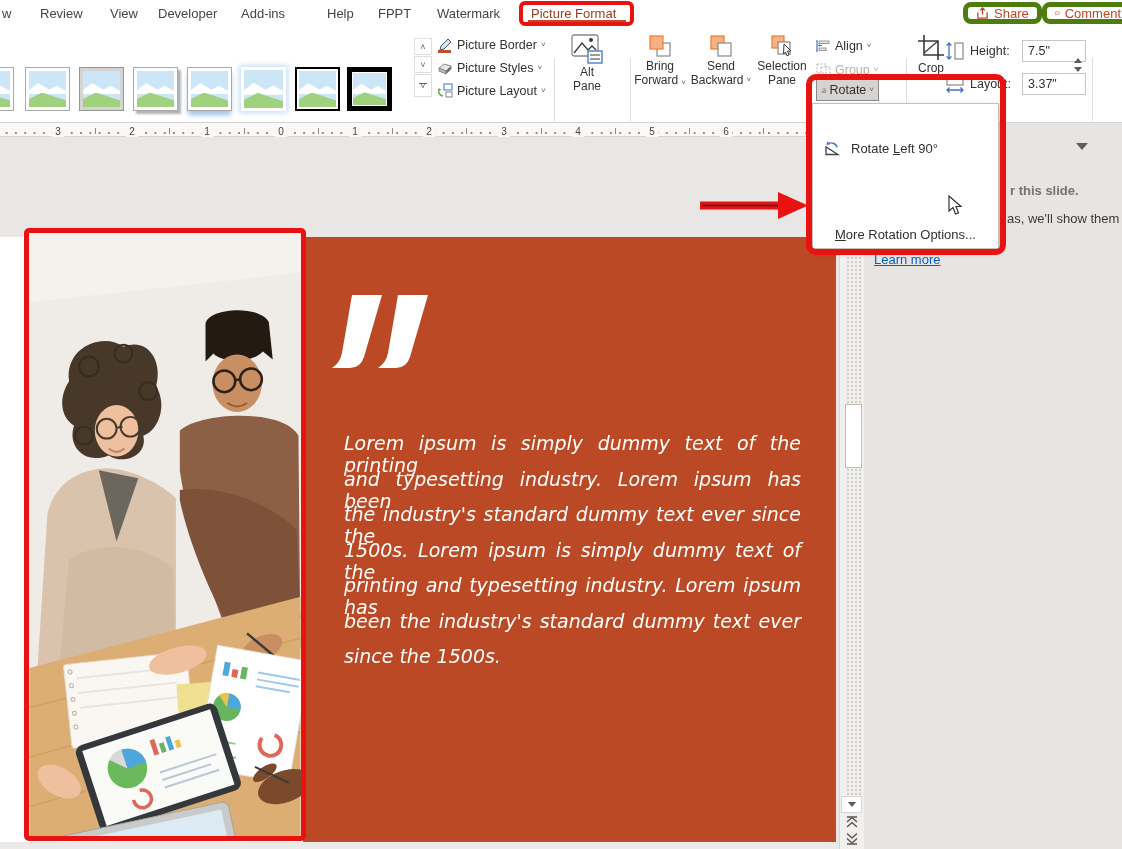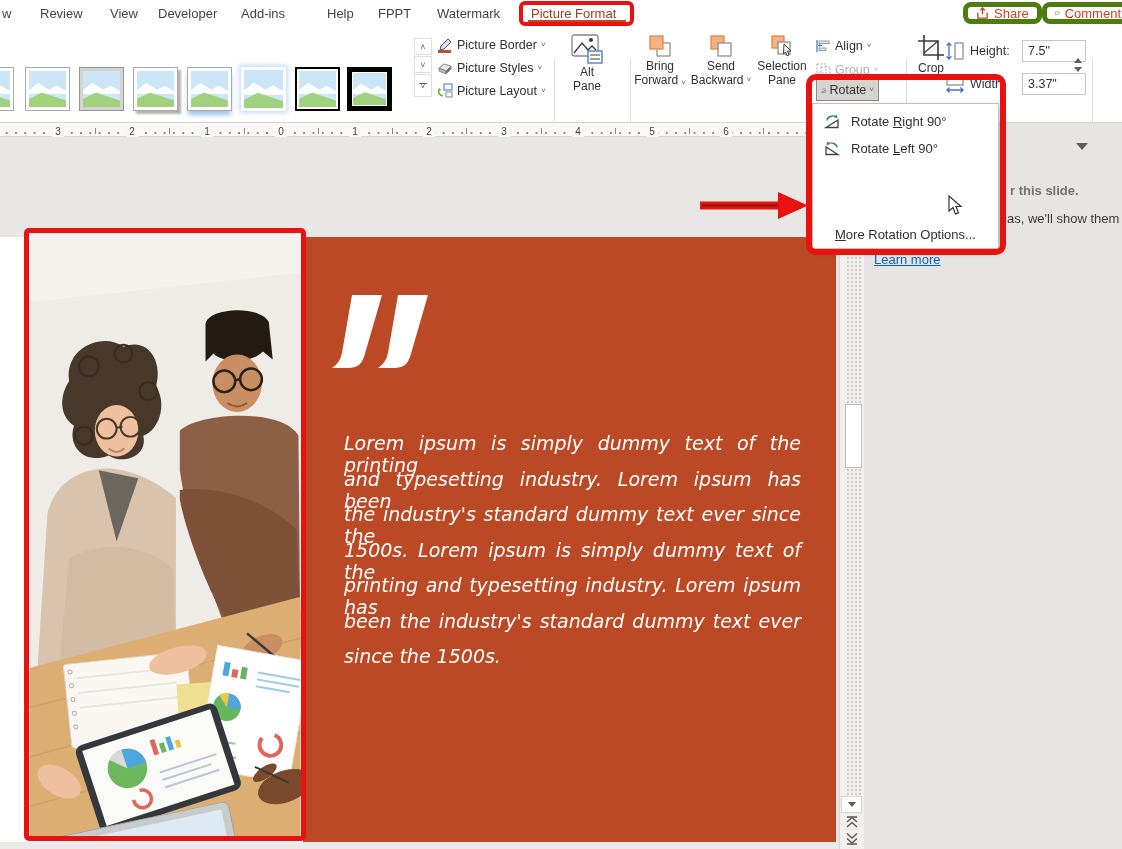--- a/index.html
+++ b/index.html
@@ -292,21 +292,21 @@
   <div class="ab spinbox" style="left:1022px;top:13px">
     <span>7.5"</span>
     <span class="spinarr" style="top:17px;border-bottom:5px solid #605e5c"></span>
     <span class="spinarr" style="top:26px;border-top:5px solid #605e5c"></span>
   </div>
   <div class="ab rbtn-sm" style="left:944px;top:47px">
     <svg width="22" height="20" viewBox="0 0 22 20">
       <rect x="3" y="2" width="16" height="9" fill="none" stroke="#8a8886" stroke-width="1.2"></rect>
       <path d="M3 16 H19 M5.6 13.6 L3 16 L5.6 18.4 M16.4 13.6 L19 16 L16.4 18.4" fill="none" stroke="#4472c4" stroke-width="1.3"></path>
     </svg>
-    <span>Width:</span>
+    <span>Layout:</span>
   </div>
   <div class="ab spinbox" style="left:1022px;top:46px">
     <span>3.37"</span>
     <span class="spinarr" style="top:50px;border-bottom:5px solid #605e5c"></span>
     <span class="spinarr" style="top:59px;border-top:5px solid #605e5c"></span>
   </div>
   <svg class="ab launcher" style="left:1074px" viewBox="0 0 12 12">
     <path d="M2 2 L2 10 L10 10" fill="none" stroke="#605e5c" stroke-width="1.2"></path>
     <path d="M5 5 L9 9 M9 5.5 L9 9 L5.5 9" fill="none" stroke="#605e5c" stroke-width="1.2"></path>
   </svg>
@@ -530,28 +530,20 @@
   <svg width="14" height="13" viewBox="0 0 14 13">
     <path d="M2 11 L12 11 L12 5 Z" fill="none" stroke="#3b3a39" stroke-width="1.1"></path>
     <path d="M3 5 A5 4 0 0 1 10 2.2" fill="none" stroke="#2e8b57" stroke-width="1.2"></path>
     <path d="M10.8 0.5 L11.6 3.4 L8.8 3.2 Z" fill="#2e8b57"></path>
   </svg>
   <span>Rotate</span>
   <span class="chev">˅</span>
 </div>
 
 <div class="ab dropdown">
-  <div class="ditem" style="top:4px">
-    <svg class="dicon" viewBox="0 0 18 18">
-      <path d="M3 14.5 L15 14.5 L15 7 Z" fill="none" stroke="#444" stroke-width="1.3"></path>
-      <path d="M4 7.5 A6 5 0 0 1 13 3.6" fill="none" stroke="#2e8b57" stroke-width="1.4"></path>
-      <path d="M13.6 1.2 L14.6 5 L11 4.6 Z" fill="#2e8b57"></path>
-    </svg>
-    <span><span>Rotate </span><span class="u">R</span><span>ight 90°</span></span>
-  </div>
   <div class="ditem" style="top:31px">
     <svg class="dicon" viewBox="0 0 18 18">
       <path d="M15 14.5 L3 14.5 L3 7 Z" fill="none" stroke="#444" stroke-width="1.3"></path>
       <path d="M14 7.5 A6 5 0 0 0 5 3.6" fill="none" stroke="#4472c4" stroke-width="1.4"></path>
       <path d="M4.4 1.2 L3.4 5 L7 4.6 Z" fill="#4472c4"></path>
     </svg>
     <span><span>Rotate </span><span class="u">L</span><span>eft 90°</span></span>
   </div>
   <div class="ditem" style="top:117px">
     <span style="margin-left:20px"><span></span><span class="u">M</span><span>ore Rotation Options...</span></span>

